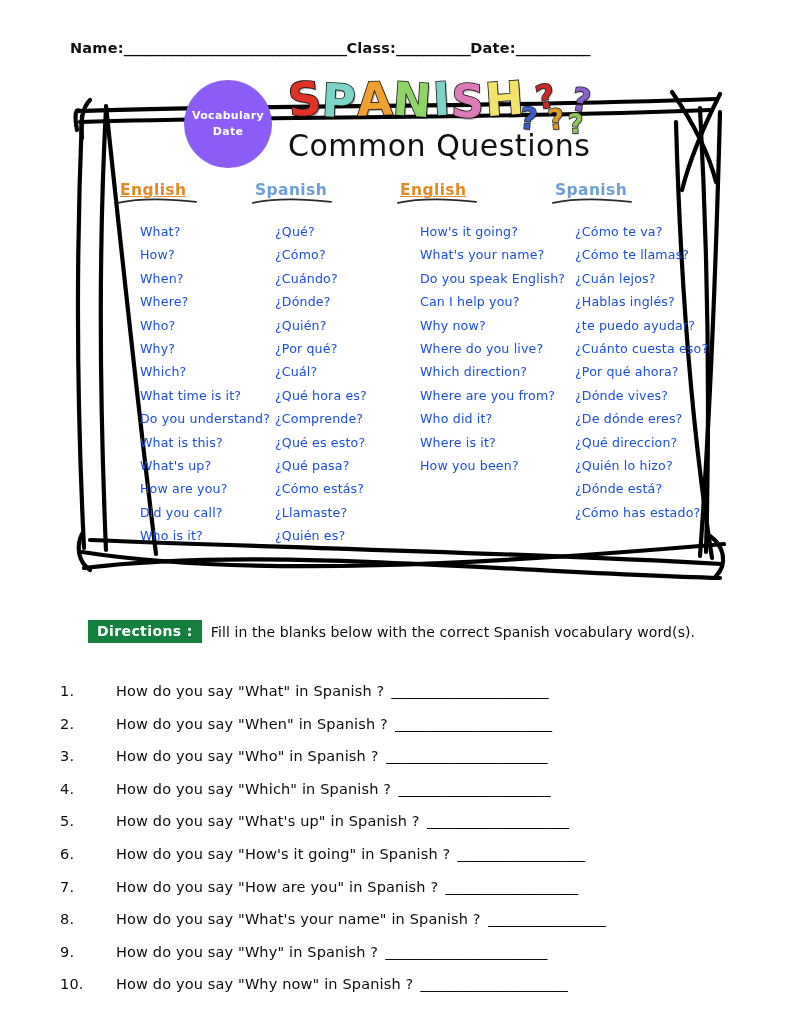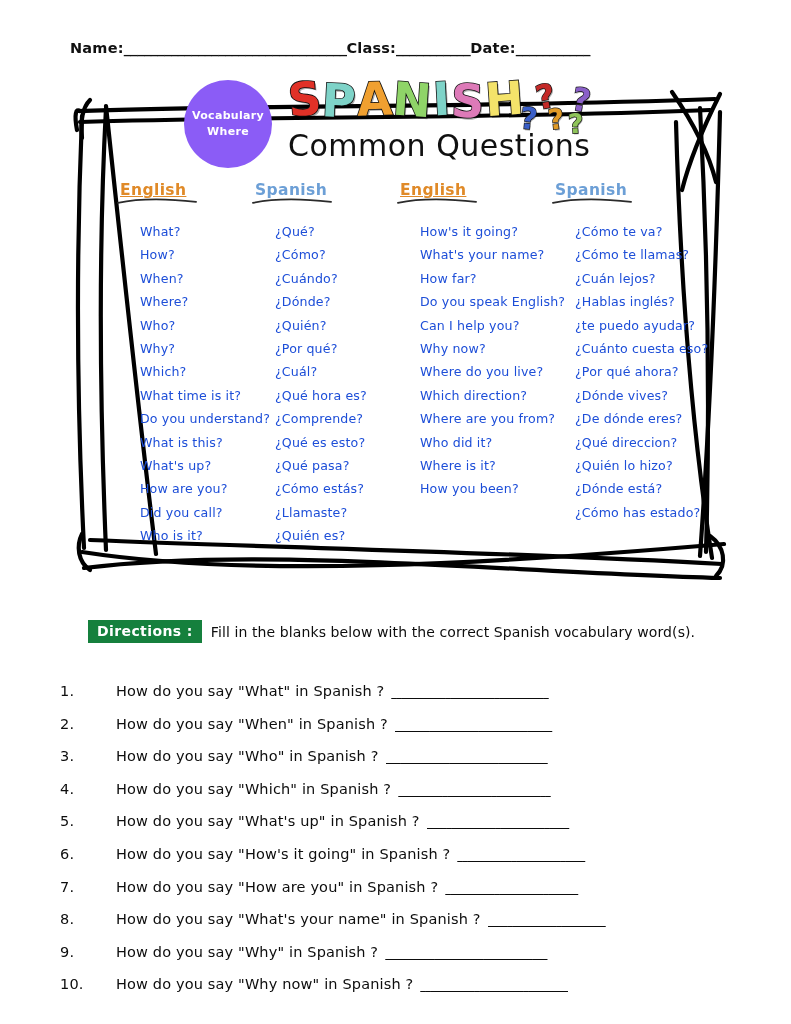--- a/index.html
+++ b/index.html
@@ -273,21 +273,21 @@
 
       <path d="M22 456 C 16 468, 18 484, 30 492"></path>
 
       <path d="M650 458 C 664 468, 668 486, 656 498"></path>
     </g>
   </svg>
 </div>
 
 <div class="badge">
   <span>Vocabulary</span>
-  <span>Where</span>
+  <span>Date</span>
 </div>
 
 <div class="spanish-title"><span class="ltr" style="color: rgb(224, 49, 39);">S</span><span class="ltr" style="color: rgb(126, 211, 200);">P</span><span class="ltr" style="color: rgb(240, 160, 48);">A</span><span class="ltr" style="color: rgb(143, 212, 104);">N</span><span class="ltr" style="color: rgb(126, 211, 200);">I</span><span class="ltr" style="color: rgb(221, 122, 184);">S</span><span class="ltr" style="color: rgb(244, 227, 106);">H</span></div>
 <div class="subtitle">Common Questions</div>
 
 <div class="qmarks">
     <span class="qm q1" style="color: rgb(195, 42, 40);">?</span>
     <span class="qm q2" style="color: rgb(58, 95, 200);">?</span>
     <span class="qm q3" style="color: rgb(224, 154, 39);">?</span>
     <span class="qm q4" style="color: rgb(138, 95, 200);">?</span>
@@ -349,21 +349,20 @@
   <div class="vcol c3">
     <div class="vhead eng">
       <span>English</span>
       <svg class="underline" viewBox="0 0 86 8">
         <path d="M2 6 C 26 1, 58 2, 84 5" stroke="#2b2b2b" stroke-width="1.8" fill="none" stroke-linecap="round"></path>
       </svg>
     </div>
     <ul class="vlist">
         <li>How's it going?</li>
         <li>What's your name?</li>
-        <li>How far?</li>
         <li>Do you speak English?</li>
         <li>Can I help you?</li>
         <li>Why now?</li>
         <li>Where do you live?</li>
         <li>Which direction?</li>
         <li>Where are you from?</li>
         <li>Who did it?</li>
         <li>Where is it?</li>
         <li>How you been?</li>
       </ul>

